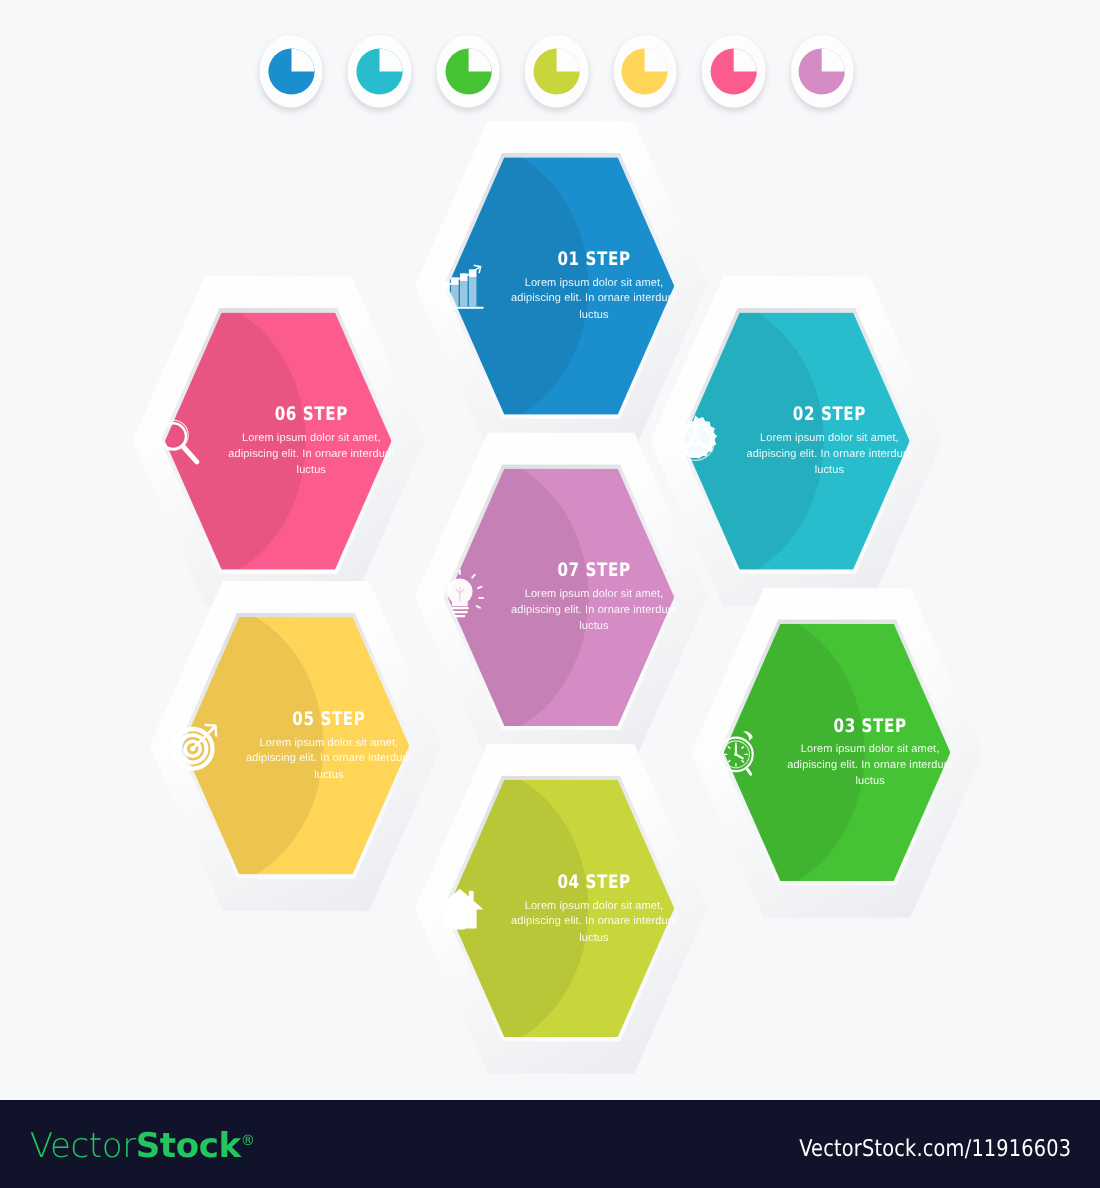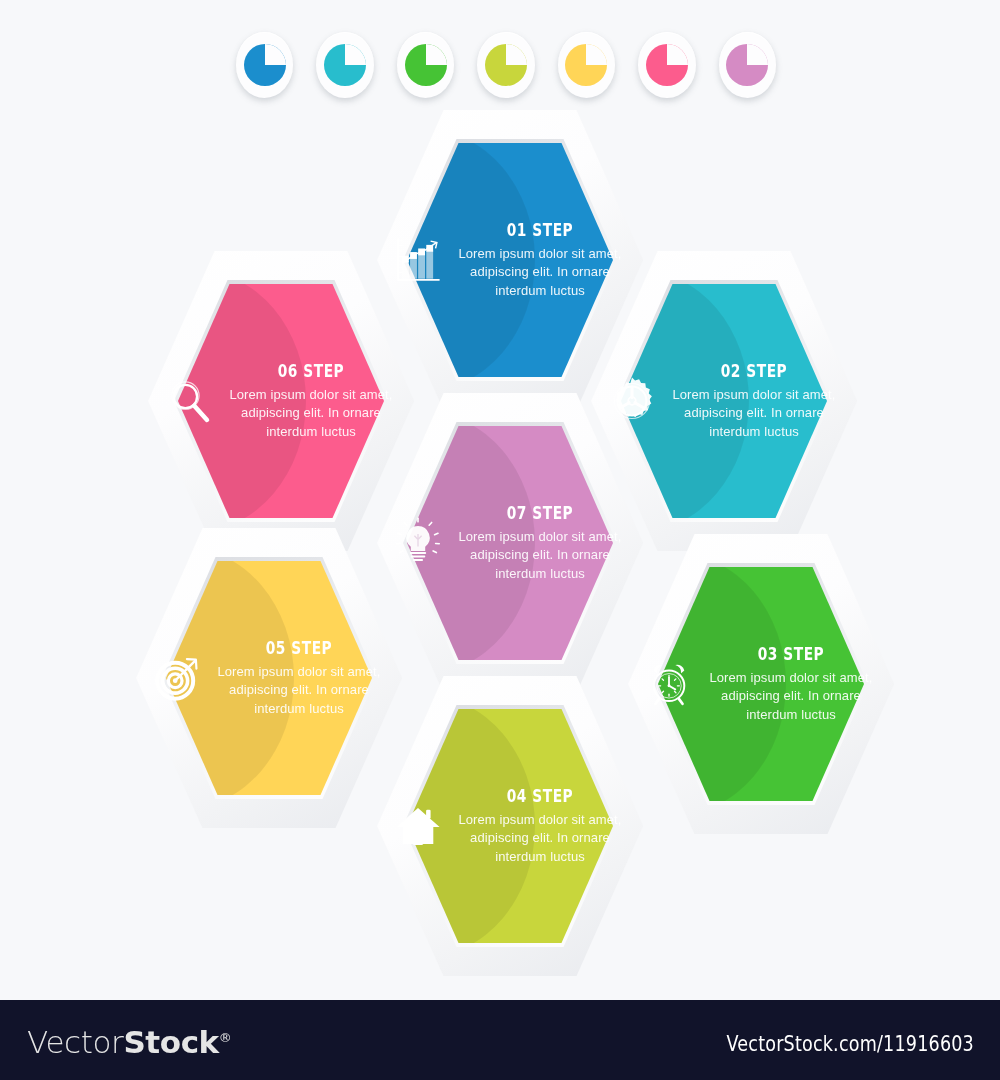--- a/index.html
+++ b/index.html
@@ -106,37 +106,37 @@
   .hex-title {
     font-family:"DejaVu Sans Condensed","Liberation Sans Narrow","Liberation Sans",sans-serif;
     font-weight:700;
     font-size:17px;
     letter-spacing:.6px;
     color:#ffffff;
     margin-bottom:5px;
     transform:scaleX(.90);
   }
   .hex-desc {
-    font-size:13px;
+    font-size:10px;
     line-height:1.42;
     color:rgba(255,255,255,.92);
     letter-spacing:.1px;
   }
 
   
   #footer {
     position:absolute;
     left:0; top:1000px;
     width:1000px; height:80px;
     background:#11132a;
   }
   #vs-logo {
     position:absolute;
     left:27px; top:24px;
-    color:#e5e5e5;
+    color:#22c55e;
     font-family:"DejaVu Sans","Liberation Sans",sans-serif;
     font-size:31px;
     letter-spacing:-.4px;
     white-space:nowrap;
   }
   #vs-logo .thin { font-weight:300; }
   #vs-logo .bold { font-weight:700; }
   #vs-logo .reg  { font-size:13px; vertical-align:super; font-weight:400; }
   #vs-url {
     position:absolute;
@@ -307,21 +307,21 @@
       <path d="M28 33 L50 11" stroke-width="2.6" stroke-linecap="round"></path>
       <path d="M41 9 L51 9.6 L51.6 19.6" stroke-width="2.4" stroke-linejoin="round" stroke-linecap="round"></path>
     </svg>
         </div>
         <div class="hex-text">
           <div class="hex-title">05 STEP</div>
           <div class="hex-desc">Lorem ipsum dolor sit amet, adipiscing elit. In ornare interdum luctus</div>
         </div>
       </div>
     </div>
-    <div class="hex-cell" style="left: 148px; top: 251px; width: 266px; height: 300px; z-index: 2;">
+    <div class="hex-cell" style="left: 120px; top: 251px; width: 266px; height: 300px; z-index: 2;">
       <div class="hex-frame"></div>
       <div class="hex-bevel"></div>
       <div class="hex-face" style="background: rgb(252, 92, 141);">
         <div class="sheen"></div>
       </div>
       <div class="hex-content">
         <div class="hex-icon">
     <svg viewBox="0 0 60 60" fill="none" stroke="#ffffff">
       <circle cx="26" cy="25" r="13" stroke-width="2.6"></circle>
       <circle cx="26" cy="24" r="15.2" stroke-width="1.3" opacity=".75"></circle>

